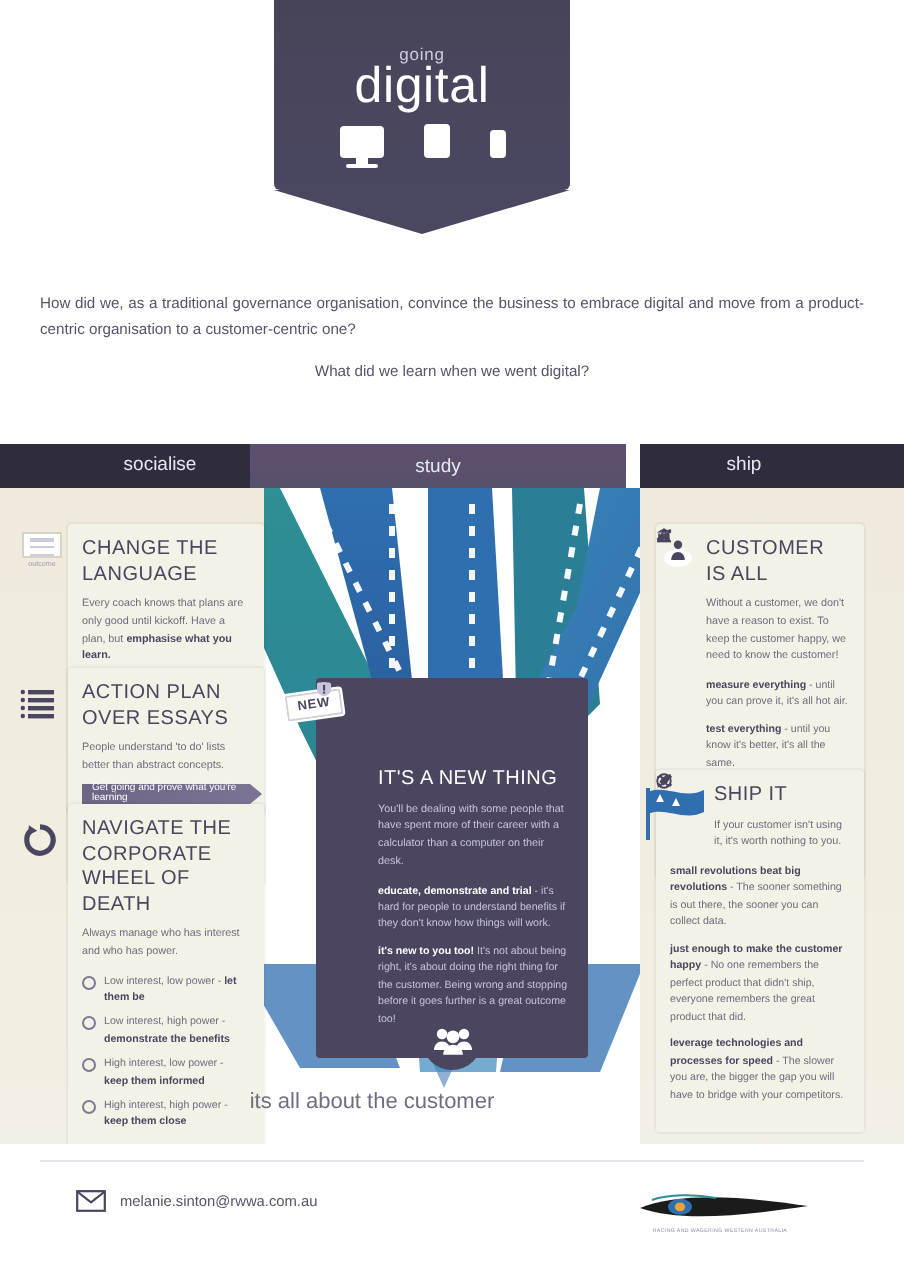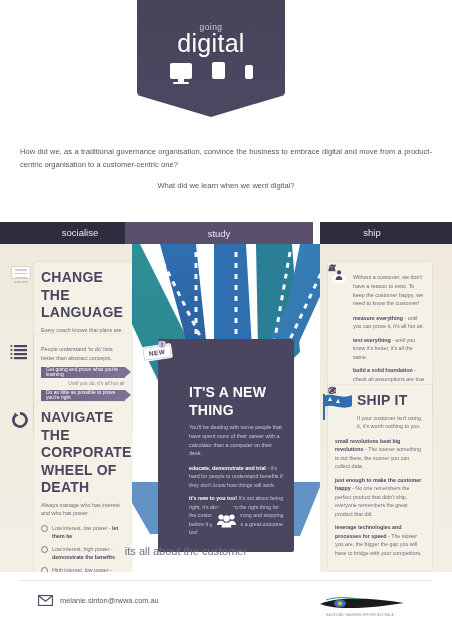--- a/index.html
+++ b/index.html
@@ -77,21 +77,21 @@
   .sidepanel { position: absolute; top: 0; width: 132px; height: 328px; }
   .sidepanel.left  { left: 0;  background: linear-gradient(180deg,#efeadd 0%,#f2efe4 100%); }
   .sidepanel.right { right: 0; background: linear-gradient(180deg,#efeadd 0%,#f2efe4 100%); }
 
   
   .card { position: absolute; border-radius: 2px; }
   .card-light { background: #f4f1e7; box-shadow: 0 0 0 1px rgba(0,0,0,.04); }
   .card-dark  { background: #4b4560; }
 
   .card-head {
-    font-size: 14px; font-weight: bold; letter-spacing: .25px;
+    font-size: 10px; font-weight: normal; letter-spacing: .25px;
     color: #4a4660; text-transform: uppercase; line-height: 1.25;
   }
   .card-dark .card-head { color: #ffffff; margin-top: 36px; }
   .card-body { font-size: 5.4px; line-height: 1.62; color: #6e6c7e; margin-top: 4px; }
   .card-dark .card-body { color: #c9c4dd; }
   .b { font-weight: bold; color: #4a4660; }
   .card-dark .b { color: #ffffff; }
 
   ul.blist { list-style: none; margin-top: 5px; }
   ul.blist li {
@@ -272,20 +272,21 @@
   <div class="outcome-tag" style="top:22px;">
     <div class="outcome-box">
         <i></i>
         <i></i>
         <i></i>
       </div>
     <div>outcome</div>
   </div>
 
   <div class="card card-light" style="left:34px; top:90px; width:98px; padding:7px 7px 8px;">
+    <div class="card-head">ACTION PLAN OVER ESSAYS</div>
     <div class="card-body">People understand 'to do' lists better than abstract concepts.</div>
     <div class="abanner">Get going and prove what you're learning</div>
     <div class="atail">Until you do, it's all hot air</div>
     <div class="abanner">Do as little as possible to prove you're right</div>
     <div class="atail">...or wrong. Data doesn't lie</div>
   </div>
 
   <svg class="side-ico" style="left:10px; top:98px;" viewBox="0 0 20 20">
     <g fill="#4b4560">
         <rect x="4" y="3" width="13" height="2.2"></rect>
@@ -346,20 +347,21 @@
           <circle cx="5" cy="5" r="4.4" fill="#c9c4dd"></circle>
             <rect x="4.4" y="2.4" width="1.3" height="3.6" fill="#4b4560"></rect>
             <rect x="4.4" y="6.6" width="1.3" height="1.3" fill="#4b4560"></rect>
         </svg>
         <div class="ib-tx"><span class="b">it's new to you too!</span><span> It's not about being right, it's about doing the right thing for the customer. Being wrong and stopping before it goes further is a great outcome too!</span></div>
       </div>
     </div>
   </div>
 
   <div class="card card-light" style="left:328px; top:18px; width:104px; padding:7px 7px 9px;">
+    <div class="card-head" style="margin-left:18px;">CUSTOMER IS ALL</div>
     <div class="card-body" style="margin-left:18px;">Without a customer, we don't have a reason to exist. To keep the customer happy, we need to know the customer!</div>
     <div class="icon-bullets" style="margin-left:18px;">
       <div class="ib">
         <svg class="ib-ico" viewBox="0 0 10 10">
           <polyline points="0.8,8 3.6,5 5.4,6.4 9,2" fill="none" stroke="#4b4560" stroke-width="1.3"></polyline>
           <polygon points="9.4,1.4 9.4,4 6.8,1.8" fill="#4b4560"></polygon>
         </svg>
         <div class="ib-tx"><span class="b">measure everything</span><span> - until you can prove it, it's all hot air.</span></div>
       </div>
       <div class="ib">

